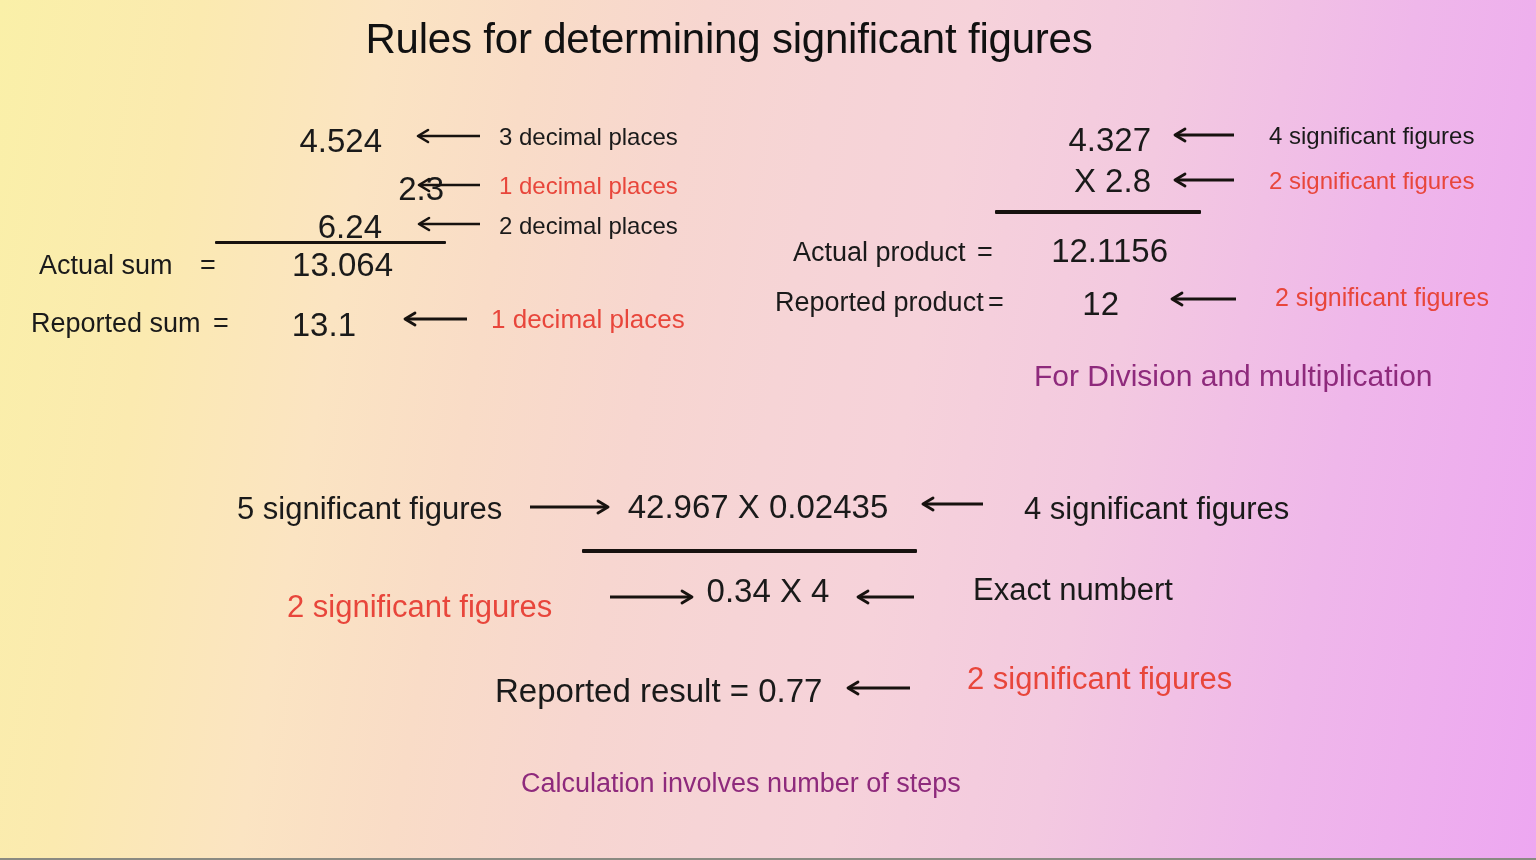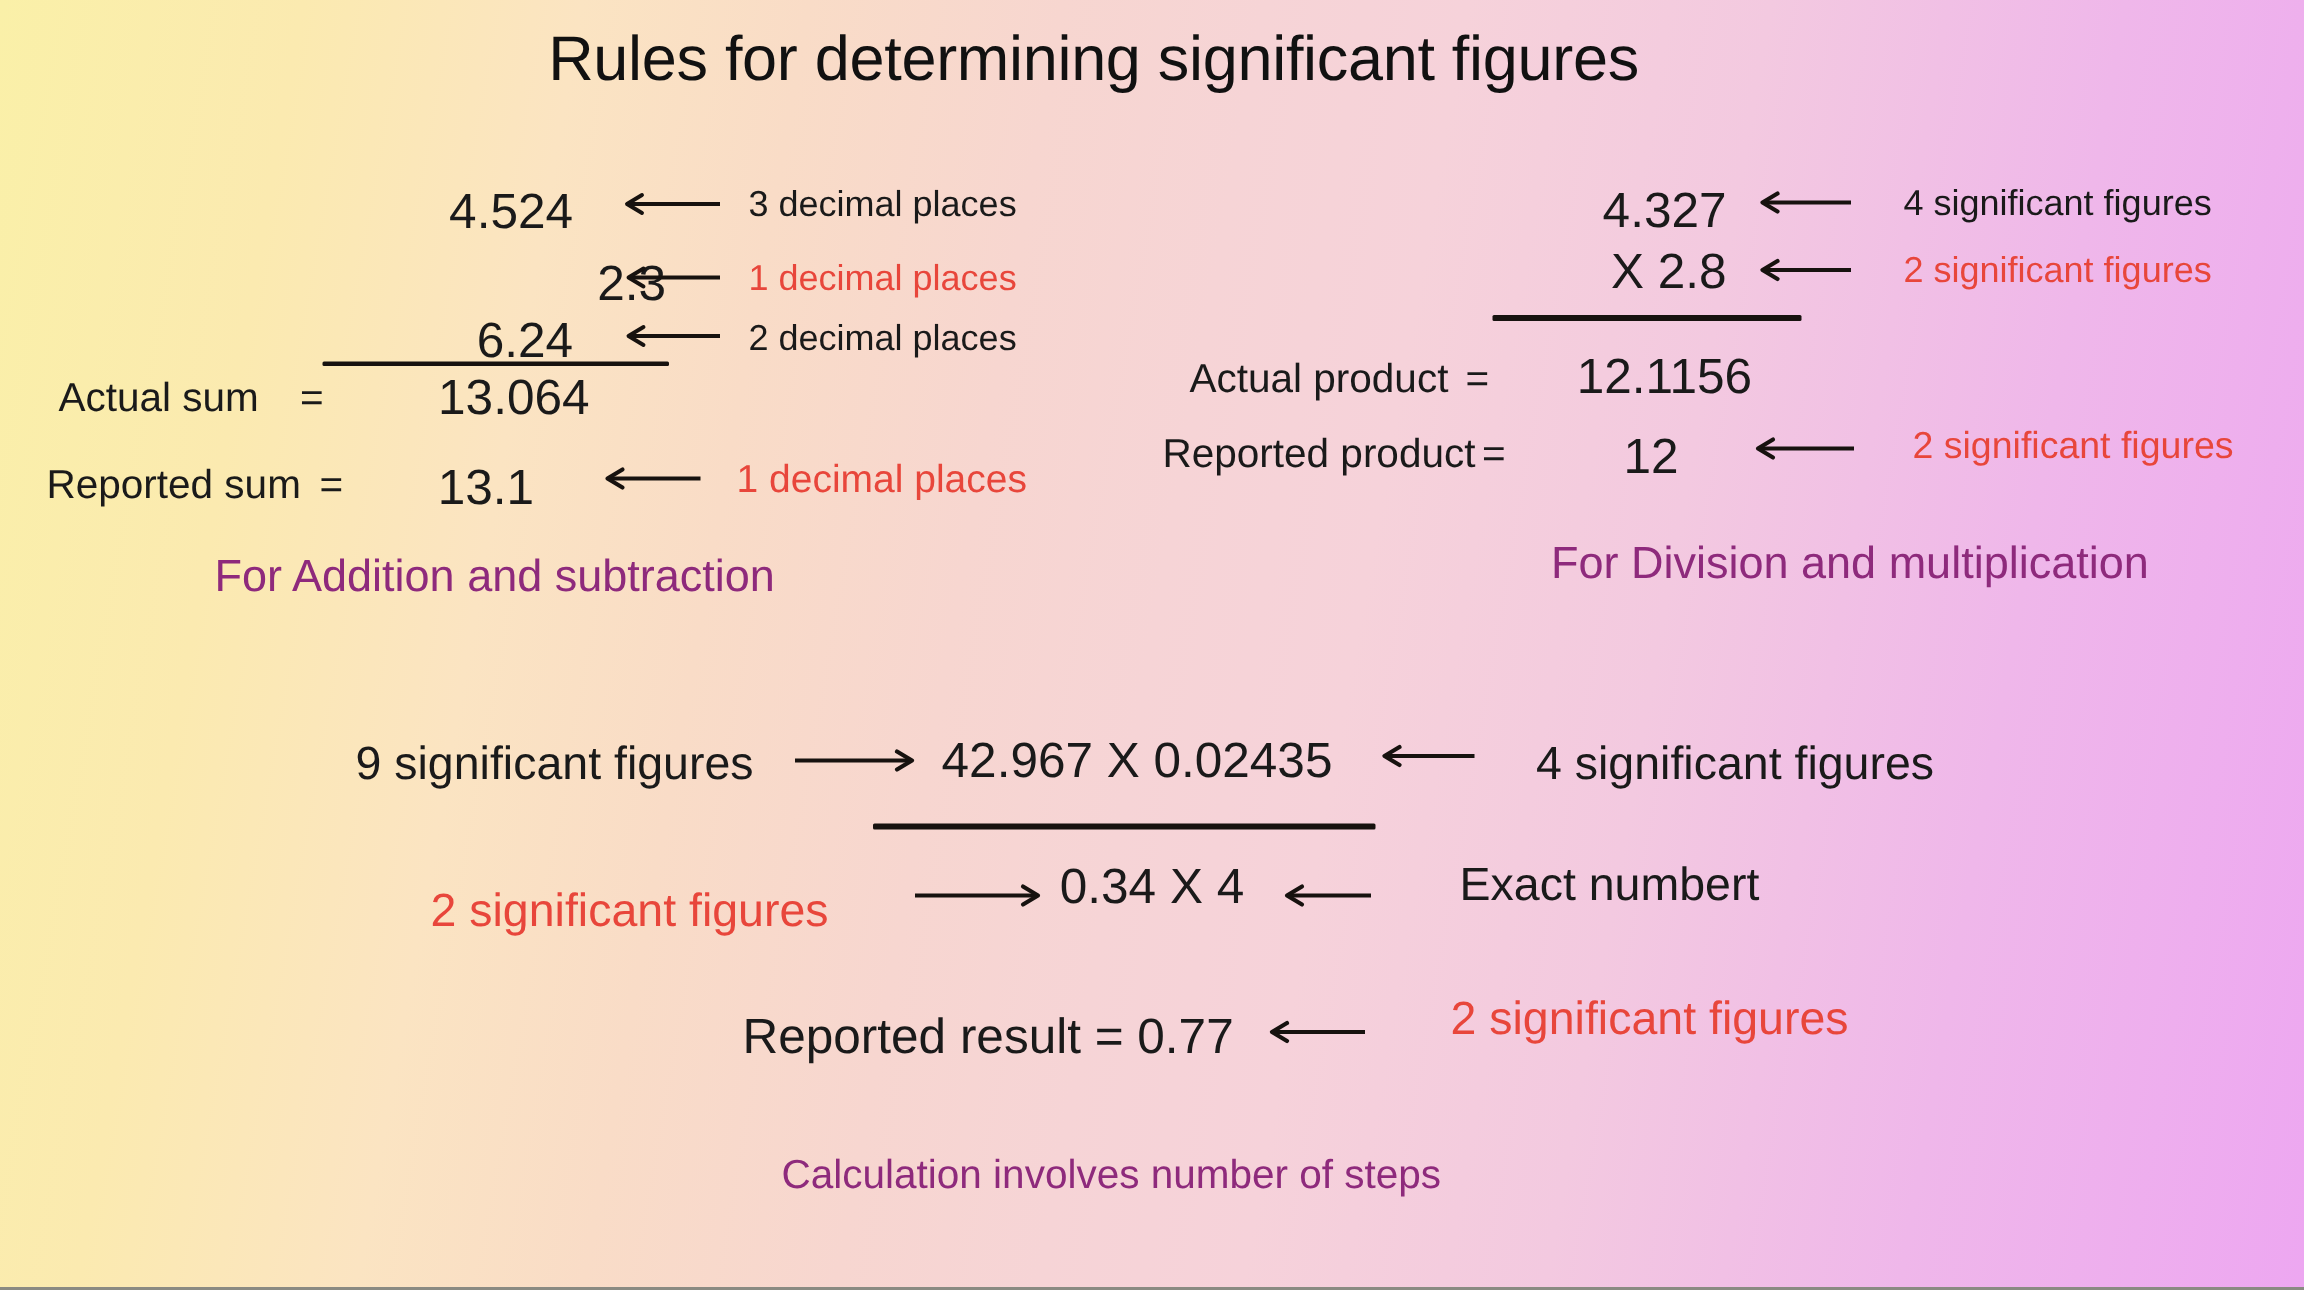--- a/index.html
+++ b/index.html
@@ -142,21 +142,20 @@
   <div class="t lbl" style="left:213px; top:310px;">=</div>
   <div class="t r num" style="right:1180px; top:308px;">13.1</div>
   <div class="arrow" style="left:397px; top:311px;">
     <svg width="72" height="16" viewBox="0 0 72 16">
       <line x1="10" y1="8" x2="70" y2="8" stroke="#17120f" stroke-width="2.8"></line>
       <polyline points="18,2 8,8 18,14" fill="none" stroke="#17120f" stroke-width="2.8" stroke-linecap="round" stroke-linejoin="round"></polyline>
     </svg>
   </div>
   <div class="t note-red" style="left:491px; top:306px; font-size:26px;">1 decimal places</div>
 
-  <div class="t section-label" style="left:143px; top:370px;">For Addition and subtraction</div>
 
   <div class="t r num" style="right:385px; top:123px;">4.327</div>
   <div class="arrow" style="left:1168px; top:127px;">
     <svg width="68" height="16" viewBox="0 0 68 16">
       <line x1="9" y1="8" x2="66" y2="8" stroke="#17120f" stroke-width="2.8"></line>
       <polyline points="17,2 7,8 17,14" fill="none" stroke="#17120f" stroke-width="2.8" stroke-linecap="round" stroke-linejoin="round"></polyline>
     </svg>
   </div>
   <div class="t note" style="left:1269px; top:124px;">4 significant figures</div>
 
@@ -181,21 +180,21 @@
   <div class="arrow" style="left:1164px; top:291px;">
     <svg width="74" height="16" viewBox="0 0 74 16">
       <line x1="10" y1="8" x2="72" y2="8" stroke="#17120f" stroke-width="2.8"></line>
       <polyline points="18,2 8,8 18,14" fill="none" stroke="#17120f" stroke-width="2.8" stroke-linecap="round" stroke-linejoin="round"></polyline>
     </svg>
   </div>
   <div class="t note-red" style="left:1275px; top:285px; font-size:25px;">2 significant figures</div>
 
   <div class="t section-label" style="left:1034px; top:361px;">For Division and multiplication</div>
 
-  <div class="t big" style="left:237px; top:493px;">9 significant figures</div>
+  <div class="t big" style="left:237px; top:493px;">5 significant figures</div>
   <div class="arrow" style="left:528px; top:499px;">
     <svg width="86" height="16" viewBox="0 0 86 16">
       <line x1="2" y1="8" x2="78" y2="8" stroke="#17120f" stroke-width="2.8"></line>
       <polyline points="70,2 80,8 70,14" fill="none" stroke="#17120f" stroke-width="2.8" stroke-linecap="round" stroke-linejoin="round"></polyline>
     </svg>
   </div>
 
   <div class="t c big" style="left:758px; top:490px; font-size:33px;">42.967 X 0.02435</div>
 
   <div class="arrow" style="left:915px; top:496px;">

